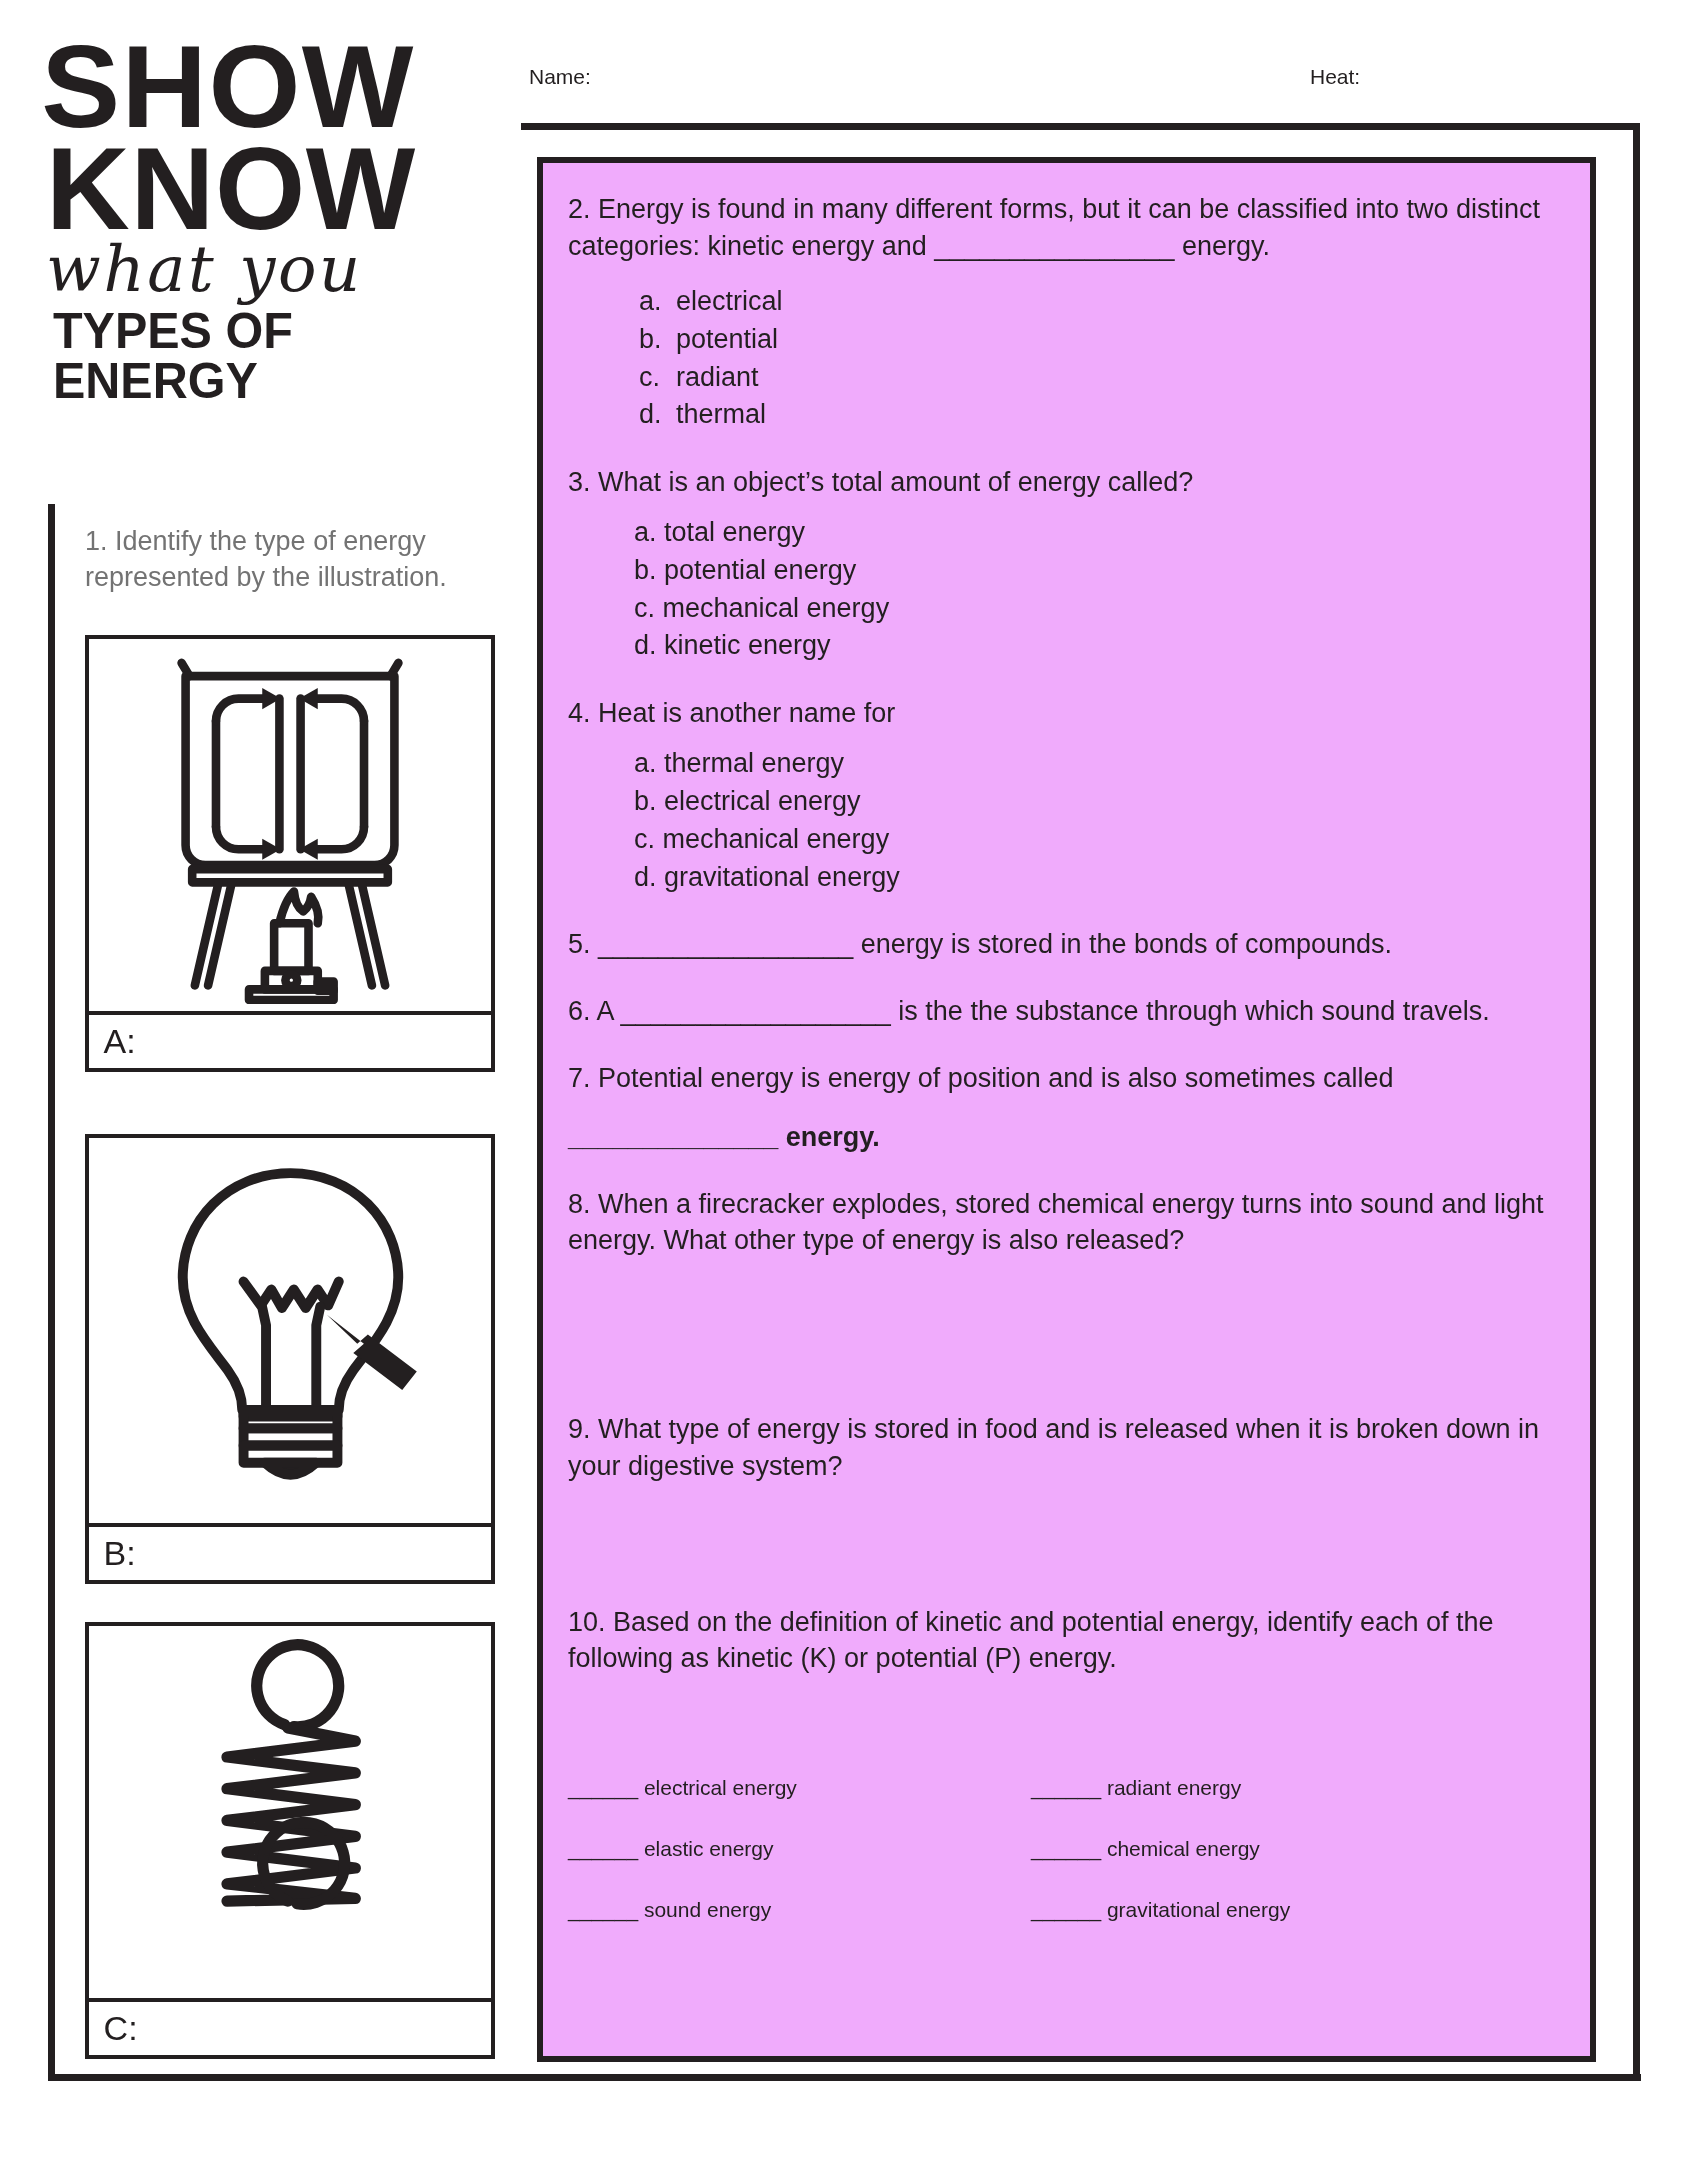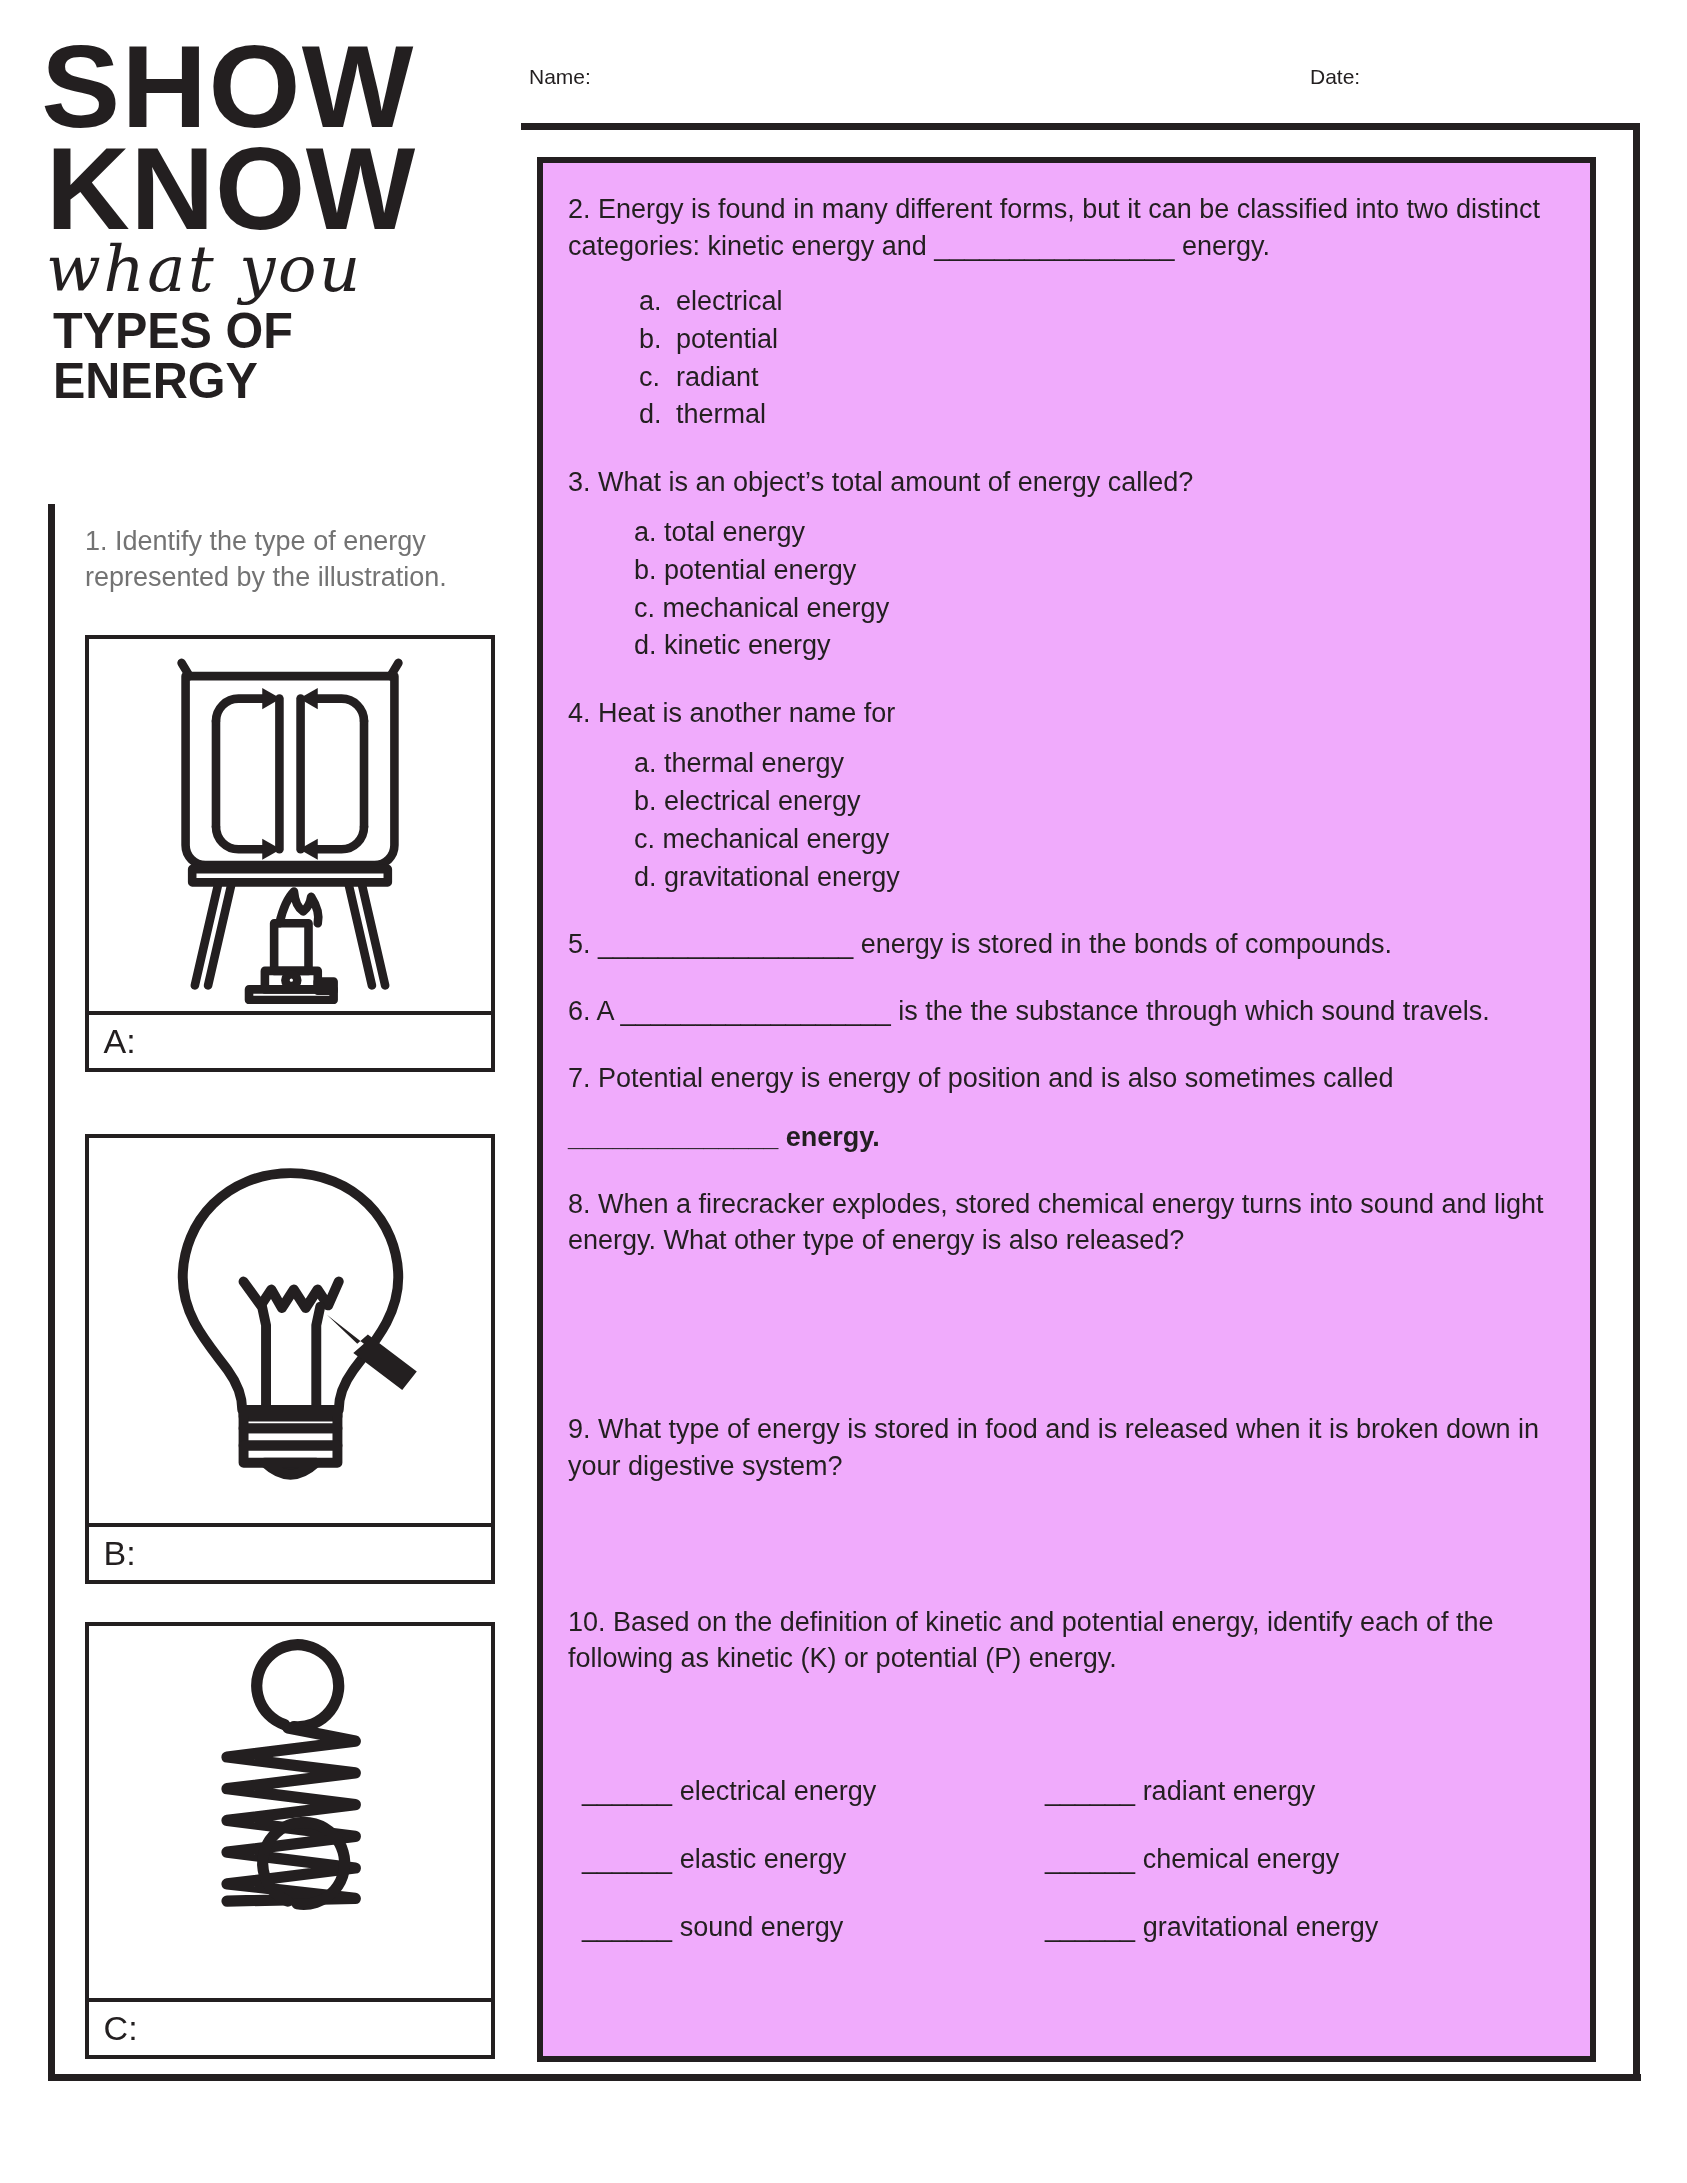--- a/index.html
+++ b/index.html
@@ -215,45 +215,44 @@
   .spacer-answer-sm { height: 119px; }
 
   
   #q10-grid {
     margin-top: 99px;
     display: grid;
     grid-template-columns: 463px 463px;
     row-gap: 37px;
   }
   #q10-grid .match-item {
-    font-size: 27px;
+    font-size: 21px;
     color: #231f20;
     white-space: nowrap;
-    margin-left: 14px;
   }
   #q10-grid .match-item .mblank {
     display: inline-block;
   }
 
   
   svg.art { display:block; }
 </style>
 </head>
 <body>
 
 <div id="title-block">
   <div id="title-show">SHOW</div>
   <div id="title-know">KNOW</div>
   <div id="title-script">what you</div>
   <div id="title-subject">TYPES OF ENERGY</div>
 </div>
 
 <div id="namedate">
   <div id="nd-name" class="nd-label">Name:</div>
-  <div id="nd-date" class="nd-label">Date:</div>
+  <div id="nd-date" class="nd-label">Heat:</div>
 </div>
 
 <div id="outer-frame-top"></div>
 <div id="outer-frame-right"></div>
 <div id="outer-frame-bottom"></div>
 <div id="outer-frame-left"></div>
 
 <div id="q1-prompt">1. Identify the type of energy represented by the illustration.</div>
 
 <div id="illus-a" class="illus-box">

